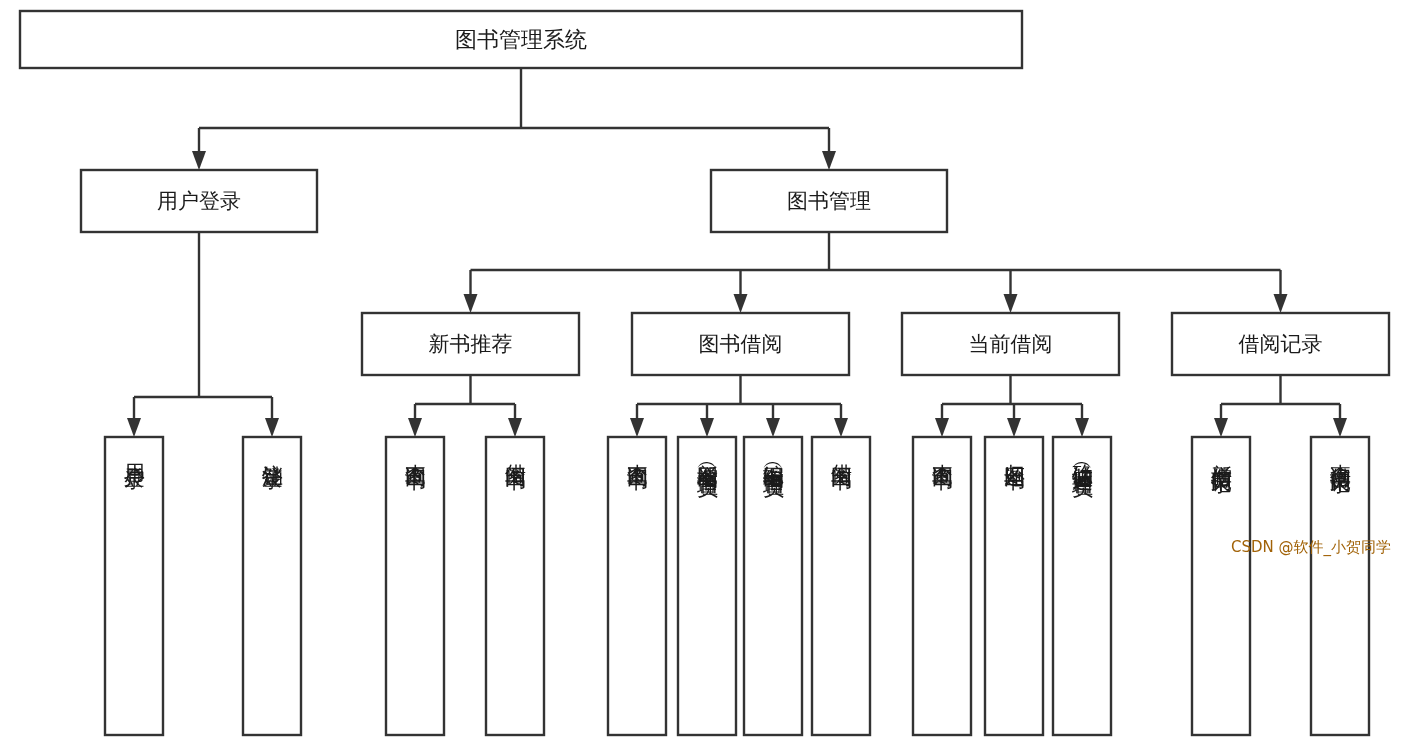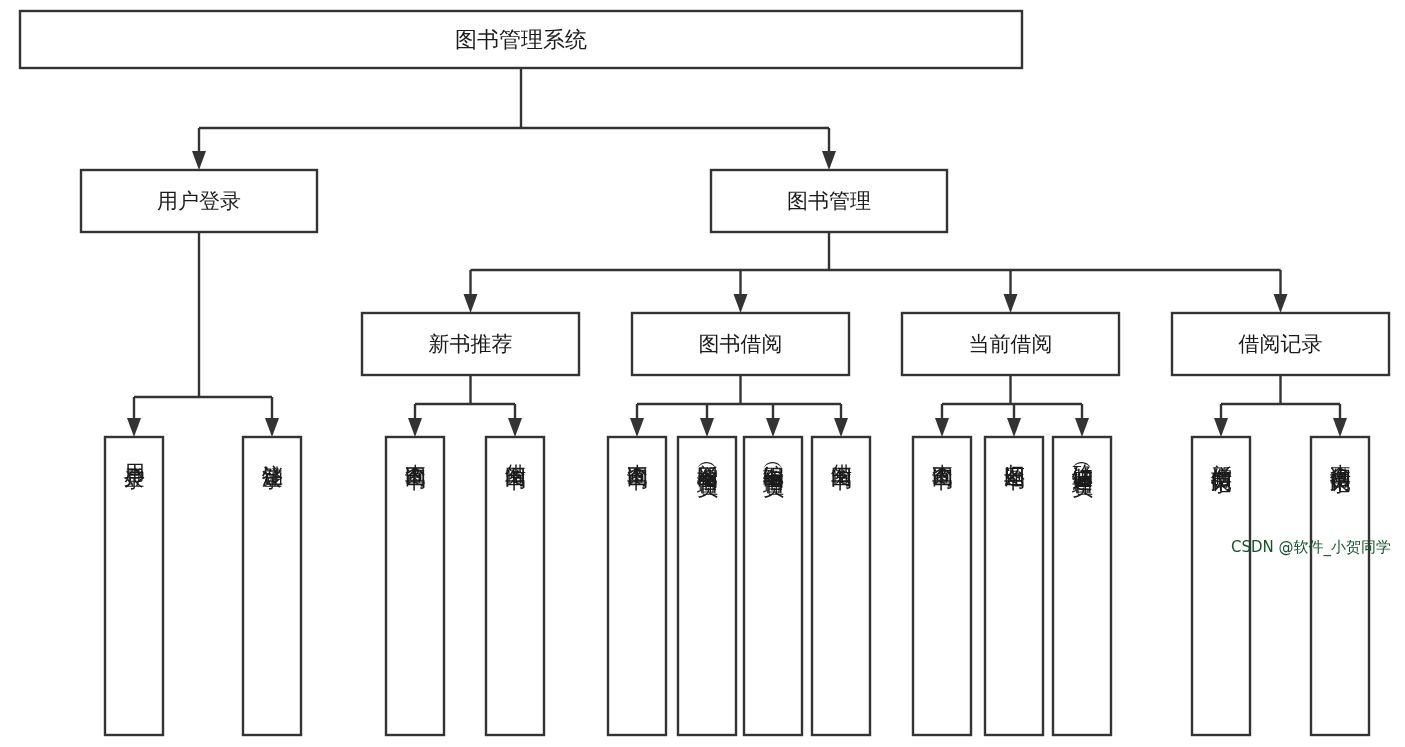--- a/index.html
+++ b/index.html
@@ -30,21 +30,21 @@
     line-height:1;
     text-align:start;
     white-space:nowrap;
     pointer-events:none;
   }
   #watermark{
     position:absolute;
     right:14px;bottom:6px;
     font-family:"DejaVu Sans","Liberation Sans",sans-serif;
     font-size:15px;
-    color:#14532d;
+    color:#a16207;
     white-space:nowrap;
   }
 </style>
 </head>
 <body>
 
 <div id="diagram-root">
 
   <svg id="tree-svg" viewBox="0 0 1405 747" xmlns="http://www.w3.org/2000/svg">
     <g id="connectors-layer">

